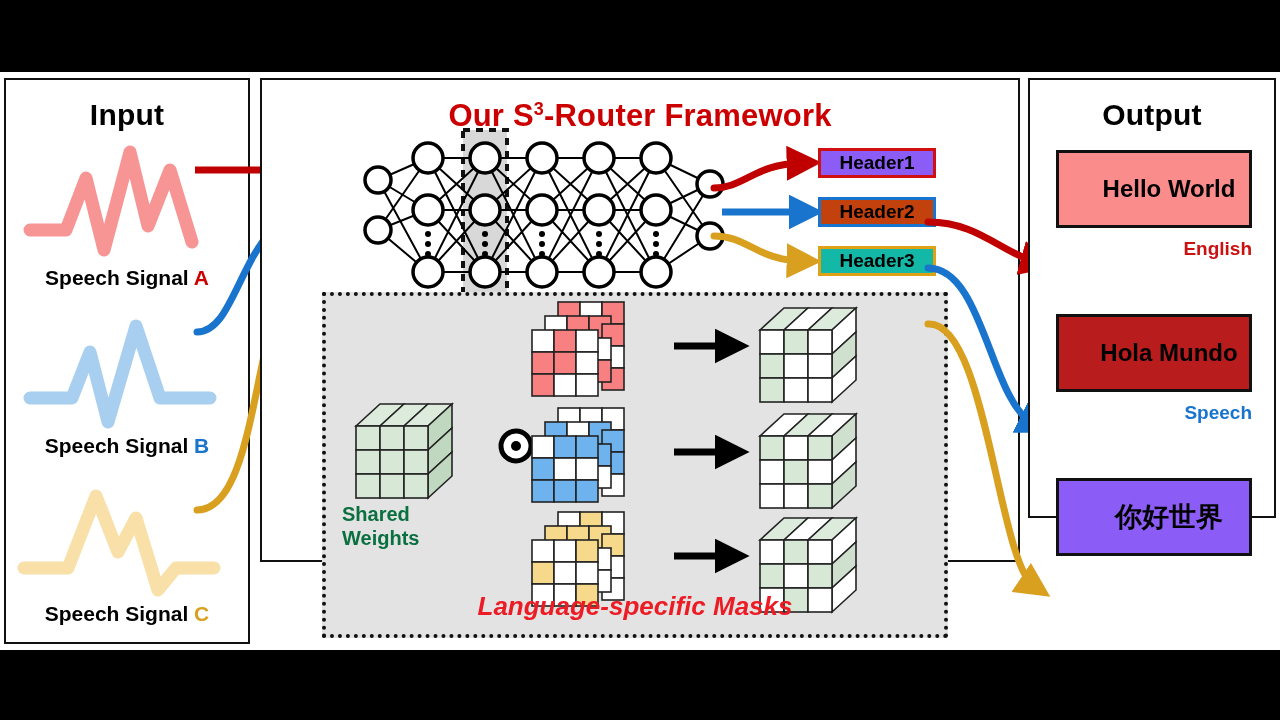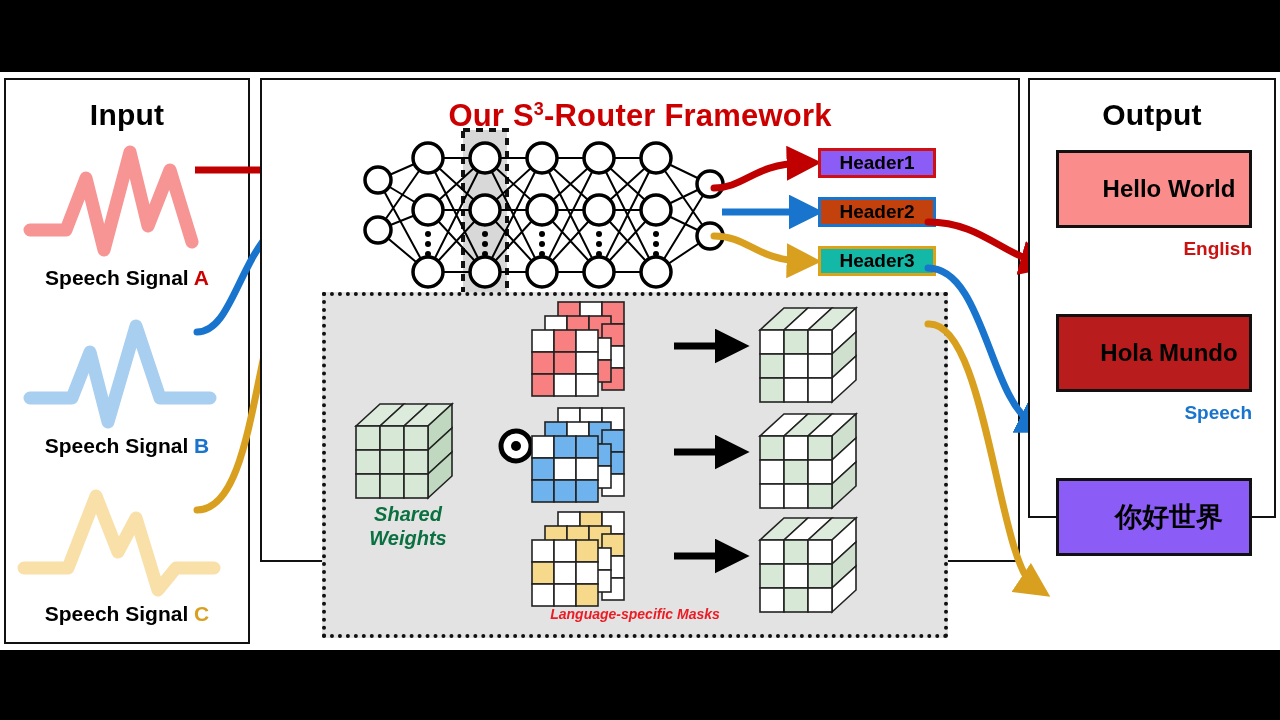--- a/index.html
+++ b/index.html
@@ -36,23 +36,23 @@
               display:flex;align-items:center;justify-content:center;
               font-size:19px;font-weight:bold;color:#000;}
   #header1{left:556px;top:68px;background:#8b5cf6;border:3px solid #D01010;}
   #header2{left:556px;top:117px;background:#c2410c;border:3px solid #1874CD;}
   #header3{left:556px;top:166px;background:#14b8a6;border:3px solid #DFA216;}
 
   
   #mask-panel{position:absolute;left:60px;top:212px;width:626px;height:346px;
               background:#E3E3E3;border:4px dotted #111;box-sizing:border-box;}
   #mask-caption{position:absolute;width:100%;text-align:center;bottom:12px;
-                font-size:14px;font-weight:bold;font-style:italic;color:#ED1C24;}
-  #shared-caption{position:absolute;left:16px;top:206px;width:132px;text-align:center;
-                  font-size:20px;font-weight:bold;font-style:italic;color:#0B7040;line-height:1.2;}
+                font-size:26px;font-weight:bold;font-style:italic;color:#ED1C24;}
+  #shared-caption{position:absolute;left:16px;top:206px;width:132px;
+                  font-size:20px;font-weight:bold;color:#0B7040;line-height:1.2;}
   #hadamard{position:absolute;left:170px;top:130px;}
 
   
   .out-box{position:absolute;left:26px;width:196px;height:78px;box-sizing:border-box;
            border:3px solid #111;display:flex;align-items:center;justify-content:center;
            font-size:24px;font-weight:bold;color:#000;padding-left:30px;}
   #out1{top:70px;background:#FA8C8C;}
   #out2{top:234px;background:#b91c1c;}
   #out3{top:398px;background:#8b5cf6;font-family:"DejaVu Sans",sans-serif;font-size:27px;}
   .out-lang{position:absolute;left:26px;width:196px;text-align:right;

